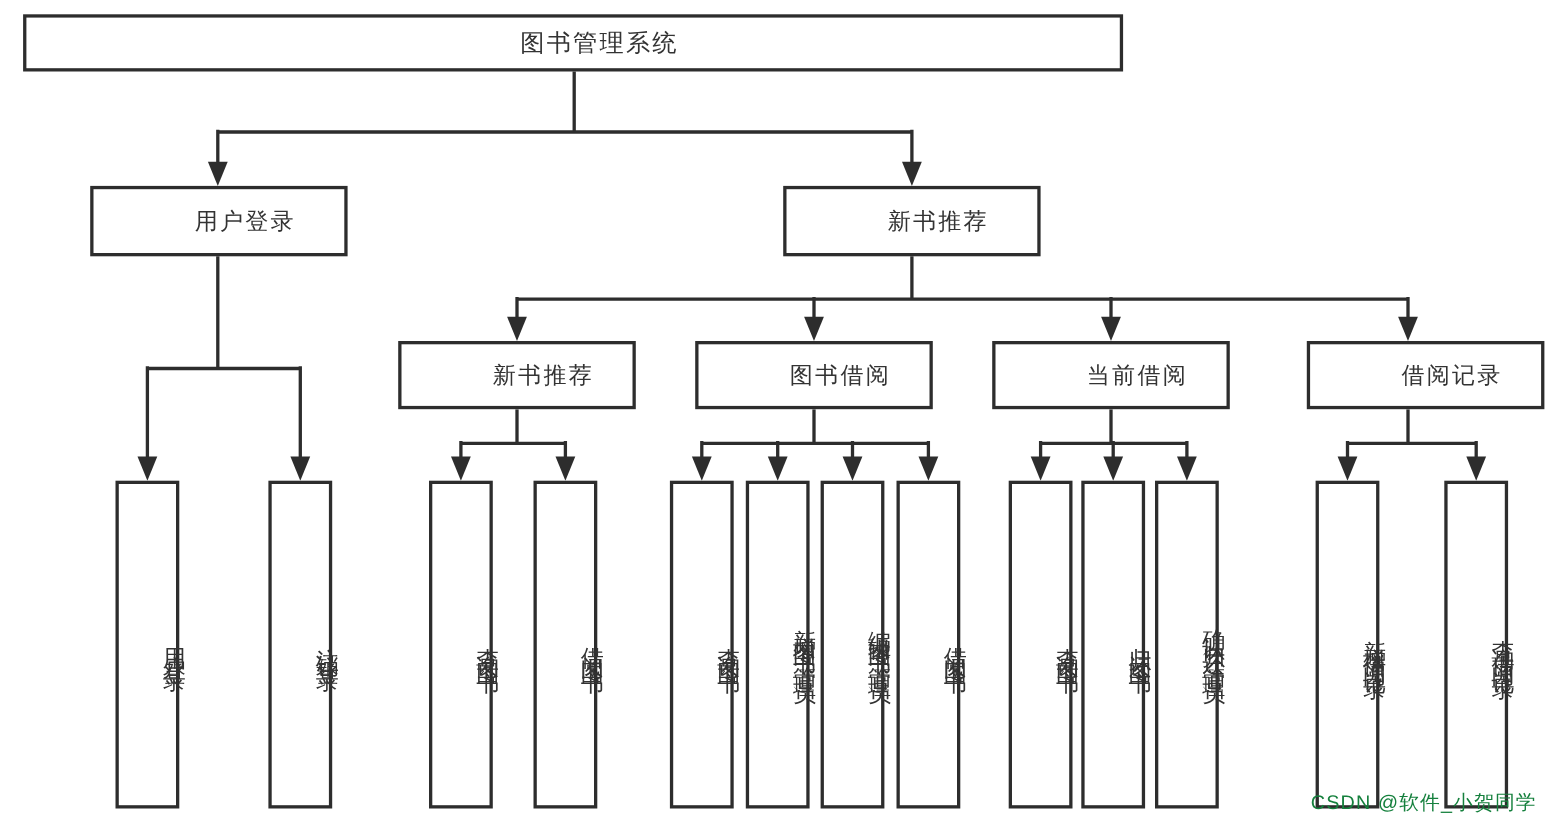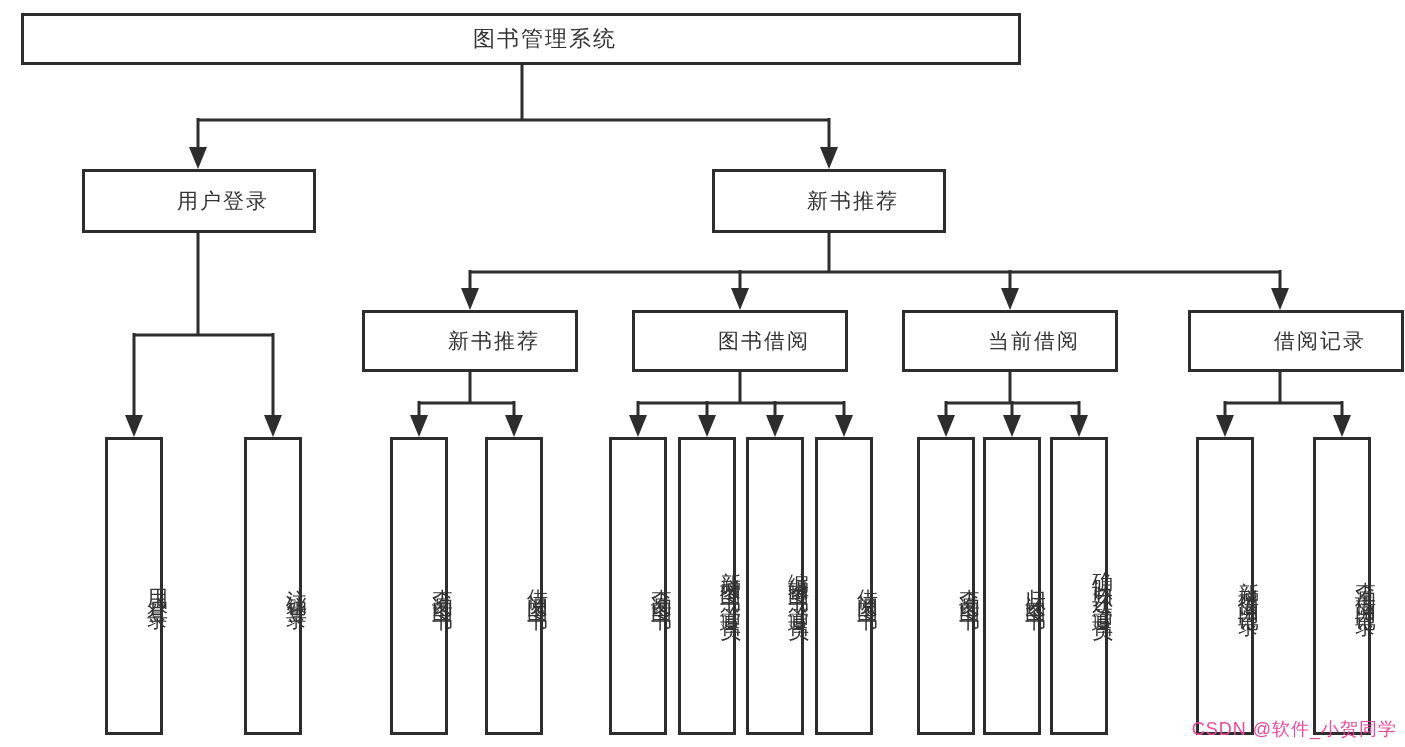--- a/index.html
+++ b/index.html
@@ -142,15 +142,15 @@
     <span class="vtext">确认归还（管理员）</span>
   </div>
 
   <div class="node vnode" style="left:1196px; top:437px; width:58px; height:298px;">
     <span class="vtext">新增借阅记录</span>
   </div>
   <div class="node vnode" style="left:1313px; top:437px; width:58px; height:298px;">
     <span class="vtext">查询借阅记录</span>
   </div>
 
-  <div class="watermark" style="color: #ec4899;">CSDN @软件_小贺同学</div>
+  <div class="watermark" style="color: #15803d;">CSDN @软件_小贺同学</div>
 
 </div>
 
 </body></html>

